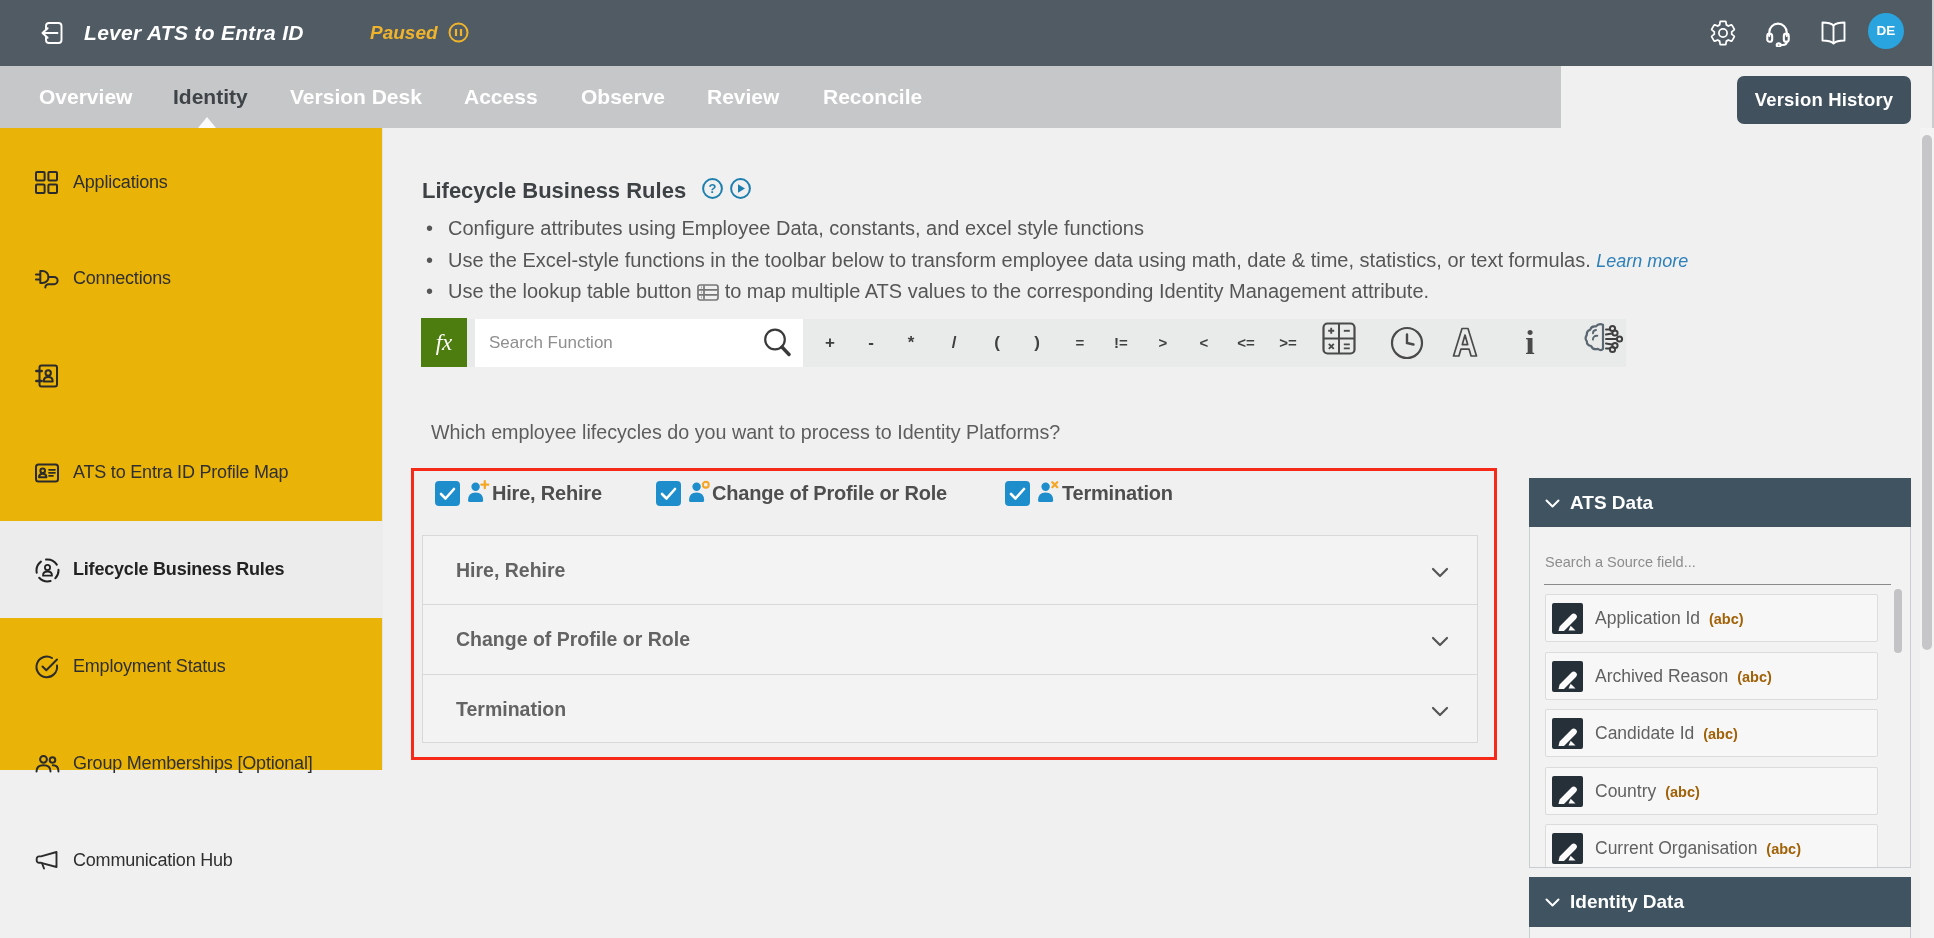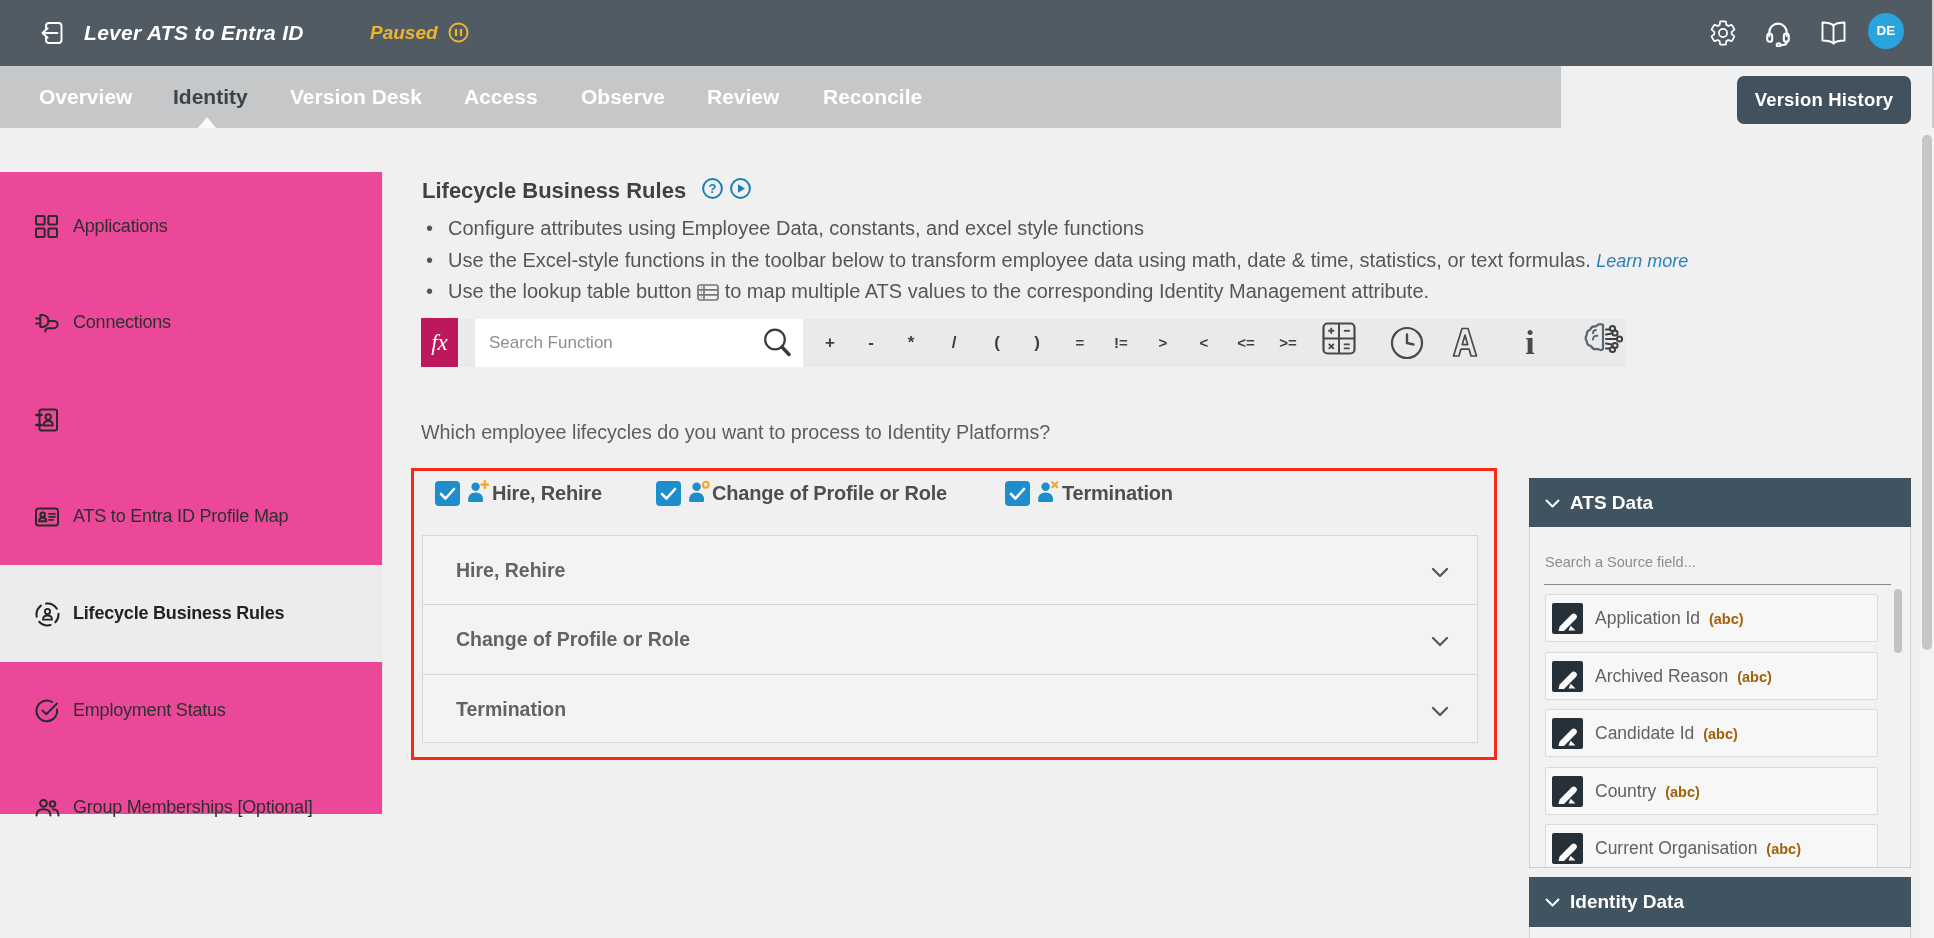--- a/index.html
+++ b/index.html
@@ -10,35 +10,35 @@
   #apptitle { position:absolute; left:84px; top:0; height:66px; line-height:66px; color:#fff; font-size:21px; font-weight:bold; font-style:italic; letter-spacing:.3px; }
   #paused { position:absolute; left:370px; top:0; height:66px; line-height:66px; color:#efb42c; font-size:19px; font-weight:bold; font-style:italic; }
   #avatar { position:absolute; left:1868px; top:13px; width:36px; height:36px; border-radius:50%; background:#29a4de; color:#fff; font-size:13.5px; font-weight:bold; text-align:center; line-height:36px; }
   
   #tabbar { position:absolute; left:0; top:66px; width:1561px; height:62px; background:#c6c7c8; }
   .tab { position:absolute; top:0; height:62px; line-height:62px; color:#fff; font-size:21px; font-weight:bold; }
   .tab.active { color:#3e4347; }
   #notch { position:absolute; left:198px; top:51px; width:0; height:0; border-left:9px solid transparent; border-right:9px solid transparent; border-bottom:11px solid #fbfbfb; }
   #vhbtn { position:absolute; left:1737px; top:76px; width:174px; height:48px; background:#41525e; border-radius:7px; color:#fff; font-size:18.5px; font-weight:bold; text-align:center; line-height:48px; letter-spacing:.2px; }
   
-  #sidebar { position:absolute; left:0; top:128px; width:383px; height:642px; background:#ec4899; border-right:1px solid #e4e4e4;margin-top:44px; }
+  #sidebar { position:absolute; left:0; top:128px; width:383px; height:642px; background:#eab308; border-right:1px solid #e4e4e4; }
   .sitem { position:absolute; left:0; width:383px; height:97px; }
   .sitem.active { background:#ececec; }
   .sitem svg { position:absolute; left:34px; top:36px; }
   .sitem .lbl { position:absolute; left:73px; top:0; height:97px; line-height:97px; font-size:18px; color:#2f2f2f; letter-spacing:-0.2px; }
   .sitem.active .lbl { font-weight:bold; color:#222; }
   
   #h1 { position:absolute; left:422px; top:178px; font-size:22px; font-weight:bold; color:#3f4245; }
   .bullet { position:absolute; left:426px; font-size:20px; color:#565656; line-height:26px; }
   .bullet .t { margin-left:15px; }
   .lm { color:#2e80b8; font-style:italic; font-size:18px; }
-  #question { position:absolute; left:421px; top:421px; font-size:19.7px; color:#5d5d5d; }
+  #question { position:absolute; left:431px; top:421px; font-size:19.7px; color:#5d5d5d; }
   
   #tstrip { position:absolute; left:421px; top:319px; width:1205px; height:48px; background:#e9eaea; }
-  #fxbox { position:absolute; left:421px; top:318px; width:37px; height:49px; background:#be185d; color:#fff; text-align:center; line-height:49px; font-family:"Liberation Serif", serif; font-style:italic; font-size:23px; }
+  #fxbox { position:absolute; left:421px; top:318px; width:46px; height:49px; background:#4d7c0f; color:#fff; text-align:center; line-height:49px; font-family:"Liberation Serif", serif; font-style:italic; font-size:23px; }
   #searchbox { position:absolute; left:475px; top:319px; width:328px; height:48px; background:#fff; }
   #searchbox .ph { position:absolute; left:14px; top:0; height:48px; line-height:48px; font-size:17px; color:#8e8e8e; }
   .sym { position:absolute; top:319px; height:48px; line-height:48px; font-size:17px; font-weight:bold; color:#3f3f3f; transform:translateX(-50%); }
   
   #redbox { position:absolute; left:411px; top:468px; width:1086px; height:292px; border:3px solid #f72a1a; }
   .cb { position:absolute; top:481px; width:25px; height:25px; background:#1e8dcc; border-radius:4px; }
   .cblbl { position:absolute; top:480px; height:26px; line-height:26px; font-size:20px; font-weight:600; color:#4e4e4e; letter-spacing:-0.2px; }
   .personwrap { position:absolute; }
   
   #acc { position:absolute; left:422px; top:535px; width:1056px; height:208px; background:#f3f3f4; border:1px solid #d8d8d8; }
@@ -164,20 +164,27 @@
     <span class="lbl">Employment Status</span>
   </div>
   <div class="sitem" style="top:586.6px">
     <svg width="27" height="26" viewBox="0 0 27 26" fill="none" stroke="#2b2b2b" stroke-width="2" stroke-linecap="round" stroke-linejoin="round">
       <circle cx="9.5" cy="8.3" r="3.4"></circle>
       <path d="M2.5 20.5 q0-6.3 7-6.3 t7 6.3"></path>
       <circle cx="18.5" cy="9" r="2.8"></circle>
       <path d="M18.8 14.2 q5.7 0 5.7 6.3"></path>
     </svg>
     <span class="lbl">Group Memberships [Optional]</span>
+  </div>
+  <div class="sitem" style="top:683.5px">
+    <svg width="26" height="26" viewBox="0 0 26 26" fill="none" stroke="#2b2b2b" stroke-width="1.9" stroke-linecap="round" stroke-linejoin="round">
+      <path d="M22.5 4 v15 L7 14.8 H5 a2.3 2.3 0 0 1-2.3-2.3 v-1.8 A2.3 2.3 0 0 1 5 8.4 h2 z"></path>
+      <path d="M8 15.2 l2 5.3"></path>
+    </svg>
+    <span class="lbl">Communication Hub</span>
   </div>
 </div>
 
 <div id="h1">Lifecycle Business Rules</div>
 <svg class="abs" style="left:702px;top:178px" width="21" height="21" viewBox="0 0 21 21" fill="none">
   <circle cx="10.5" cy="10.5" r="9.4" stroke="#1d7fae" stroke-width="2"></circle>
   <text x="10.5" y="15" text-anchor="middle" font-size="13" font-weight="bold" fill="#1d7fae" font-family="Liberation Sans, sans-serif">?</text>
 </svg>
 <svg class="abs" style="left:730px;top:178px" width="21" height="21" viewBox="0 0 21 21" fill="none">
   <circle cx="10.5" cy="10.5" r="9.4" stroke="#1d7fae" stroke-width="2"></circle>

